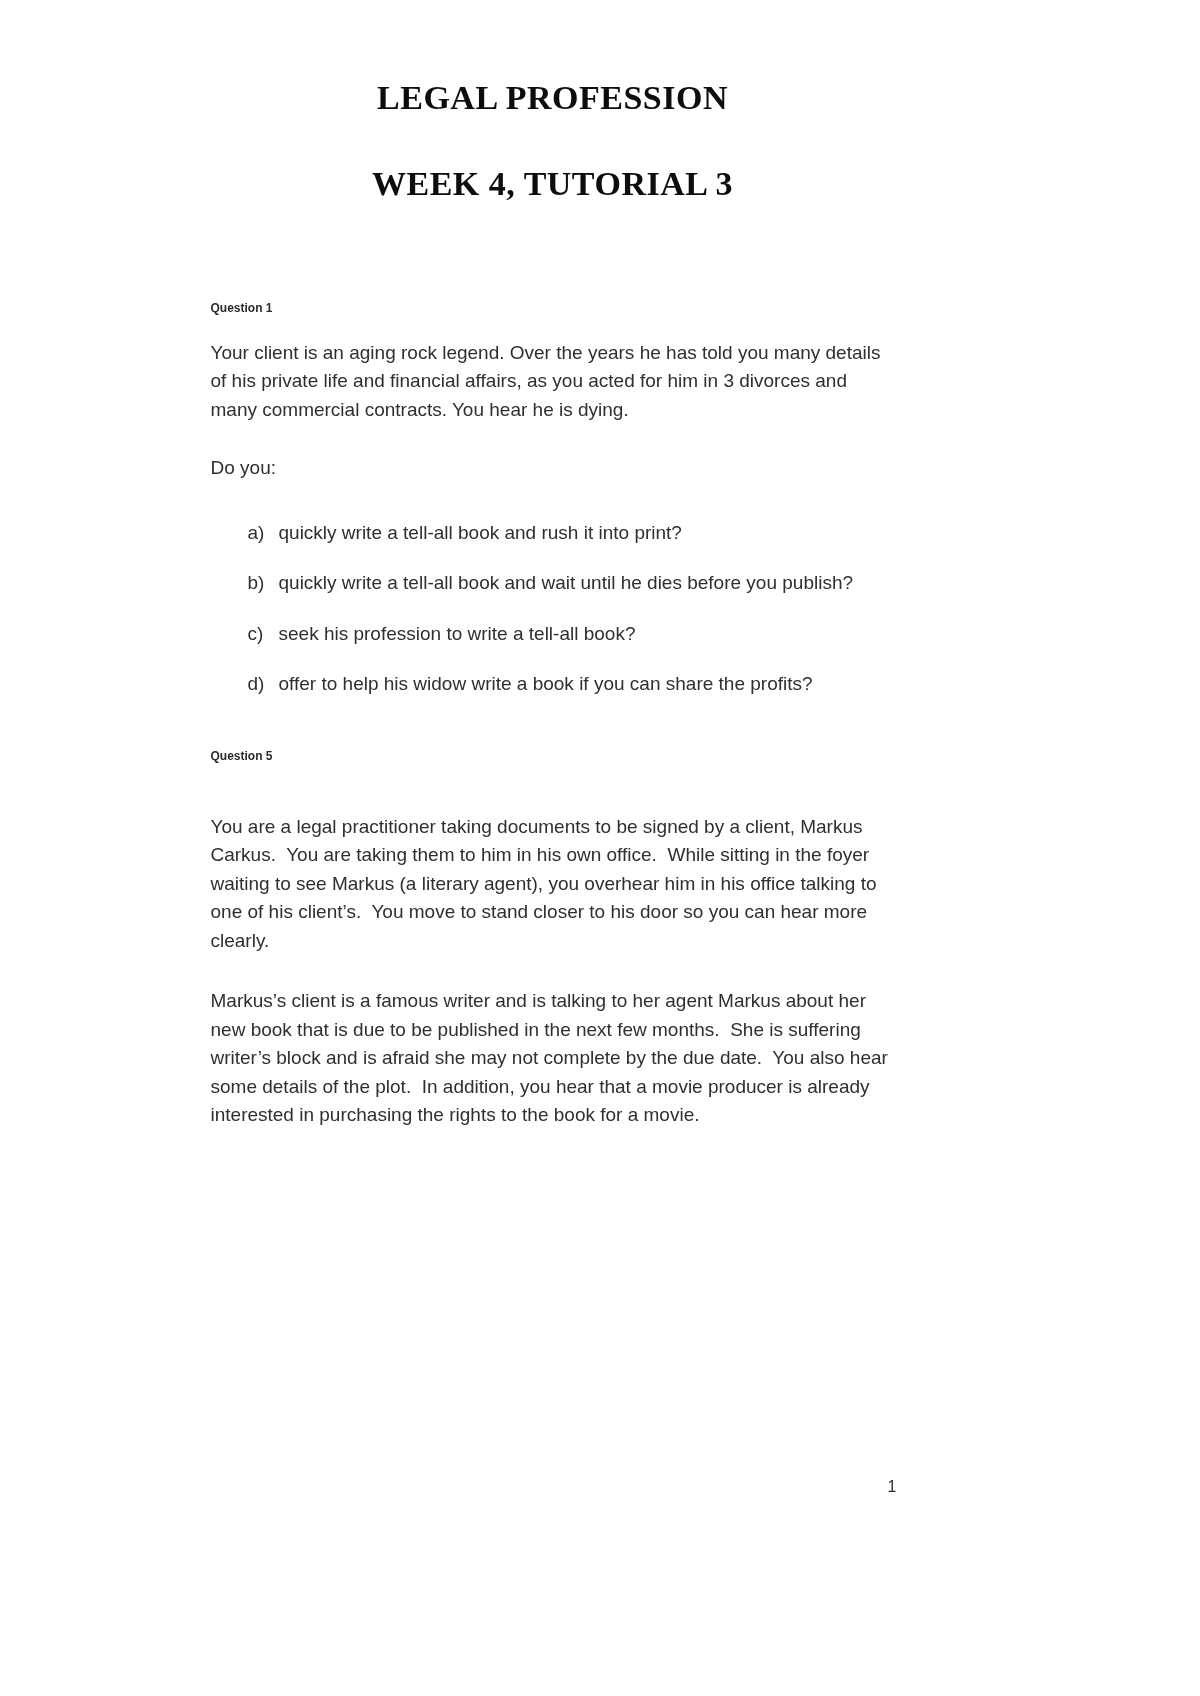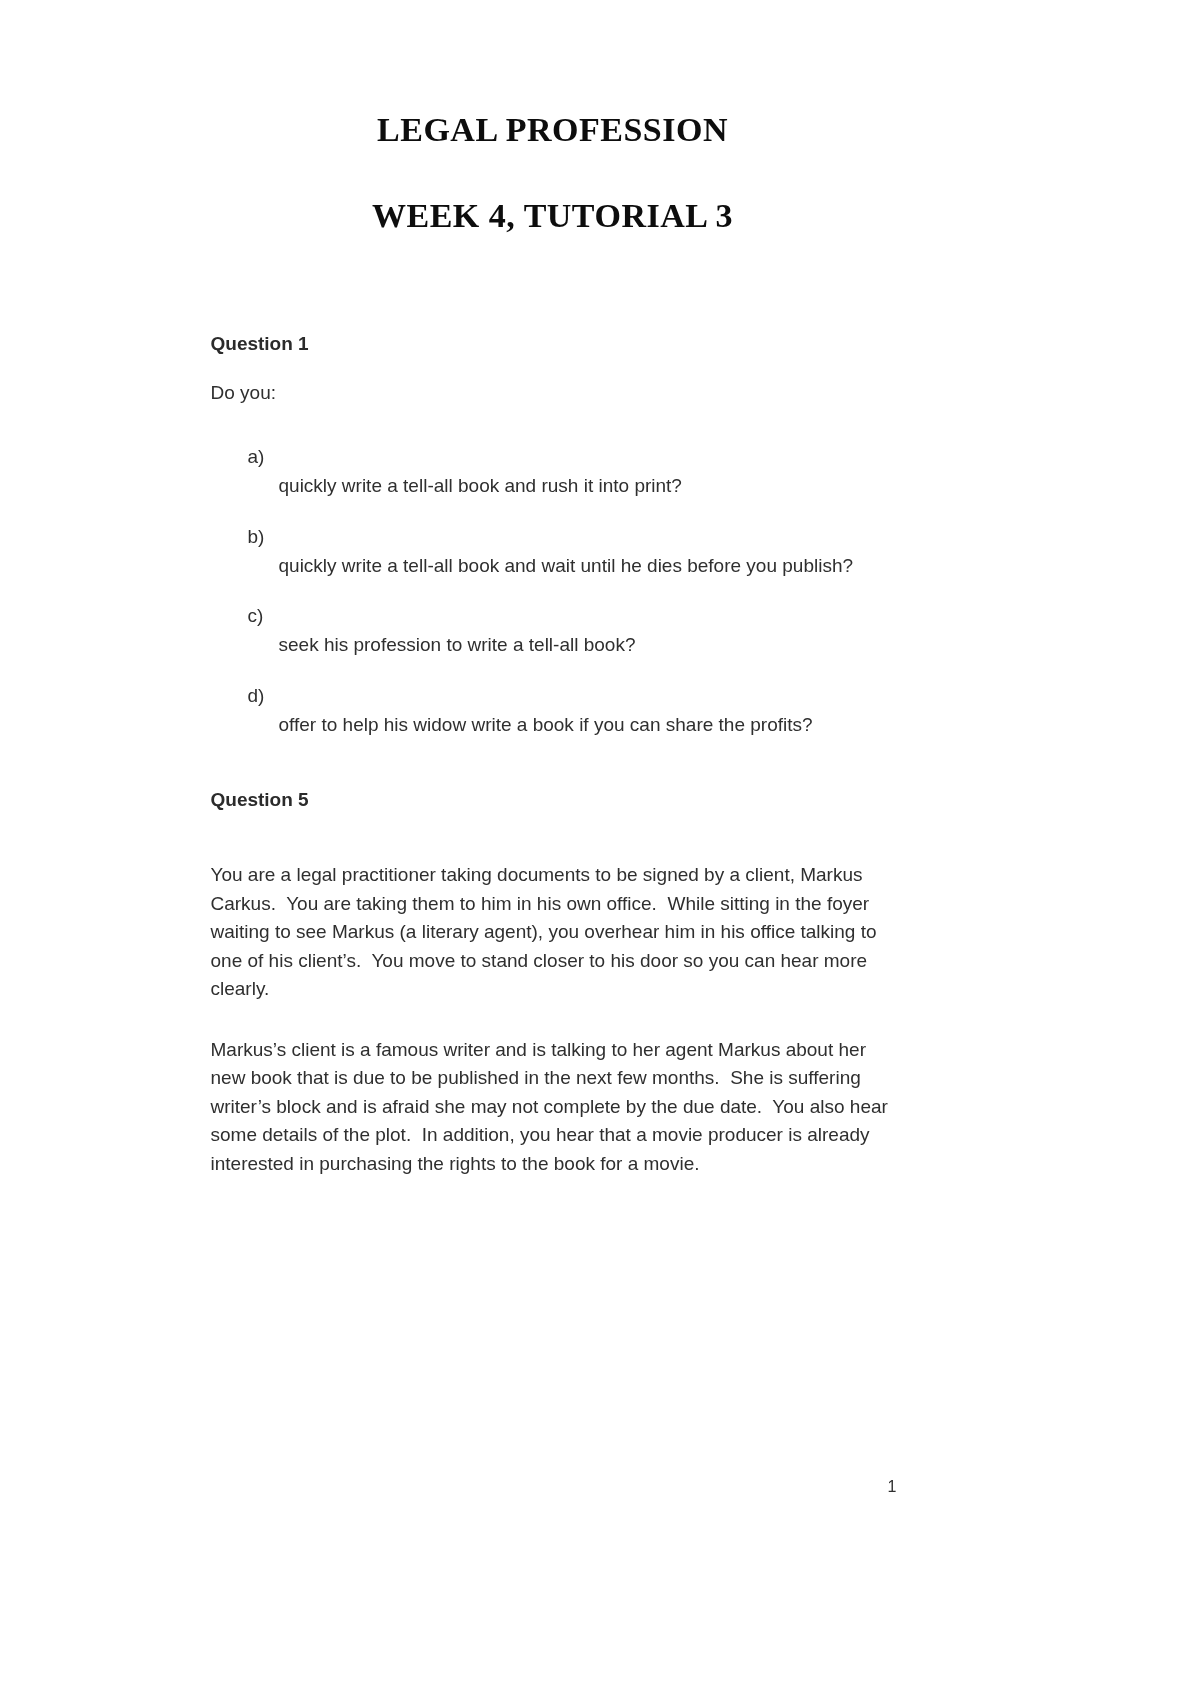--- a/index.html
+++ b/index.html
@@ -6,36 +6,36 @@
   html, body {
     background: #ffffff;
     font-family: "Liberation Sans", sans-serif;
   }
   .page {
     position: relative;
     width: 1049px;
     height: 1696px;
     background: #ffffff;
     margin: 0 auto;
-    padding: 110px 230px 60px 135px;
+    padding: 78px 230px 60px 135px;
     overflow: hidden;
   }
   .doc-title {
     font-family: "Liberation Serif", serif;
     font-weight: bold;
     font-size: 34px;
     line-height: 1.2;
     color: #0d0d0d;
     text-align: center;
     letter-spacing: 0.5px;
   }
   .doc-title.first { margin-bottom: 26px; }
   .doc-title.second { margin-bottom: 96px; margin-top: 45px; }
   .q-heading {
-    font-size: 19px;
+    font-size: 12px;
     font-weight: bold;
     color: #2b2b2b;
     margin-bottom: 24px;
   }
   .q-heading.q2 { margin-top: 48px; margin-bottom: 50px; }
   p.body {
     font-size: 19px;
     line-height: 1.5;
     color: #2f2f2f;
     white-space: pre-wrap;
@@ -50,41 +50,42 @@
   .options li {
     font-size: 19px;
     line-height: 1.5;
     color: #2f2f2f;
     margin-bottom: 22px;
     display: flex;
   }
   .opt-label {
     flex: 0 0 31px;
   }
-  .opt-text { flex: 1; margin-top: 29px; }
+  .opt-text { flex: 1; }
   p.closing { margin-bottom: 48px; }
   p.q2para { margin-bottom: 32px; }
   .page-number {
     position: absolute;
     top: 1478px;
     right: 228px;
     font-size: 16px;
     color: #2f2f2f;
   }
 </style>
 </head>
 <body>
 
 <div class="page">
 
   <h1 class="doc-title first">LEGAL PROFESSION</h1>
   <h1 class="doc-title second">WEEK 4, TUTORIAL 3</h1>
 
   <h2 class="q-heading q1">Question 1</h2>
 
+  <p class="body">Your client is an aging rock legend. Over the years he has told you many details of his private life and financial affairs, as you acted for him in 3 divorces and many commercial contracts. You hear he is dying.</p>
 
   <p class="body prompt">Do you:</p>
 
   <ul class="options">
     <li>
       <span class="opt-label">a)</span>
       <span class="opt-text">quickly write a tell-all book and rush it into print?</span>
     </li>
     <li>
       <span class="opt-label">b)</span>

